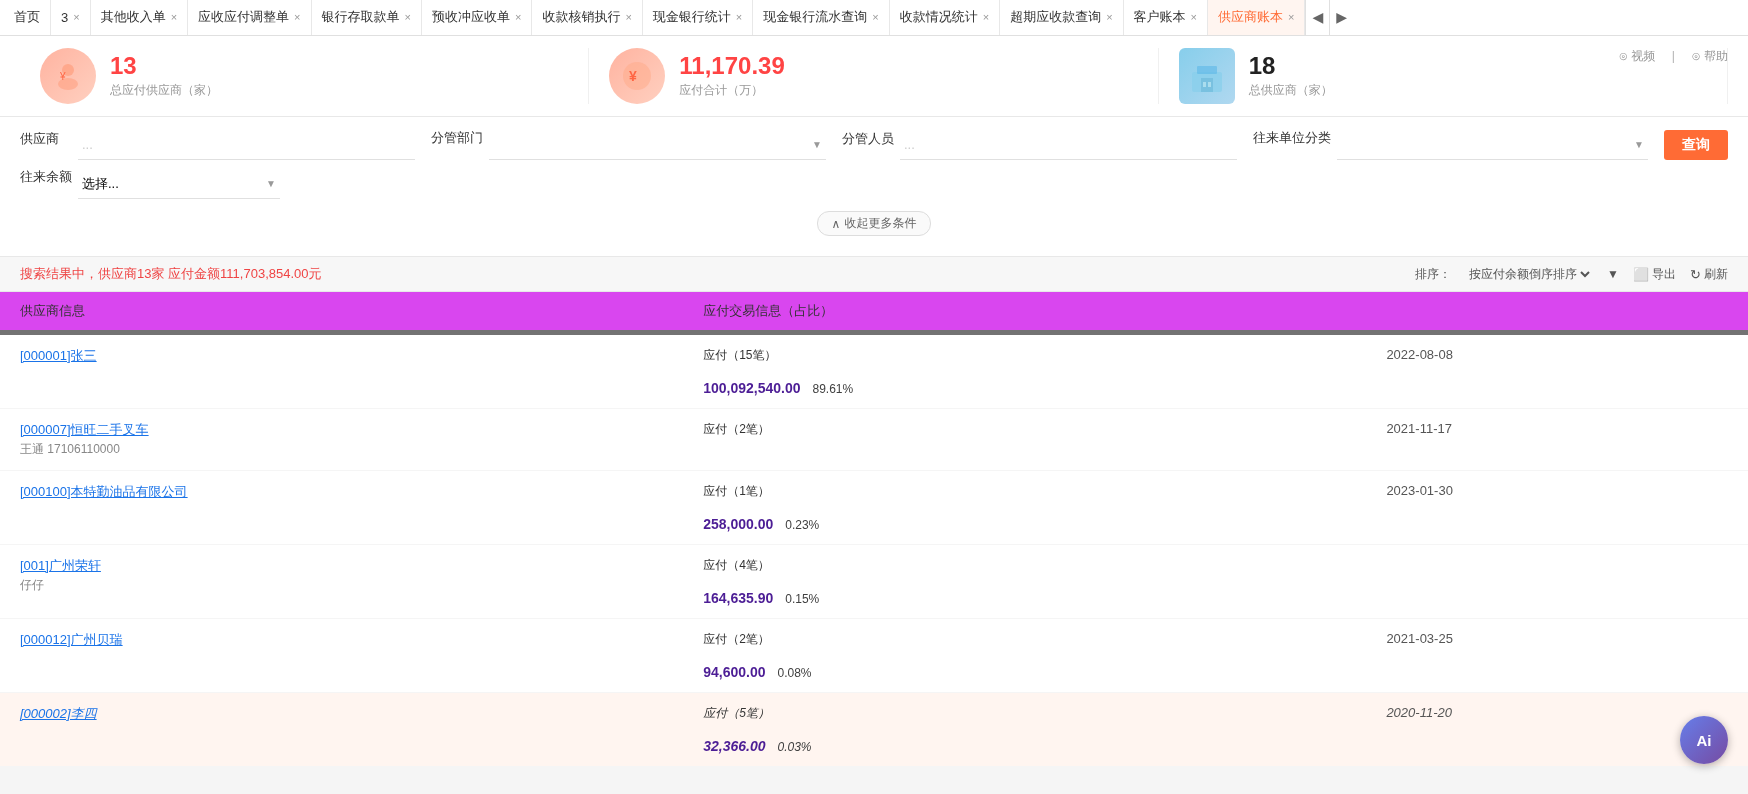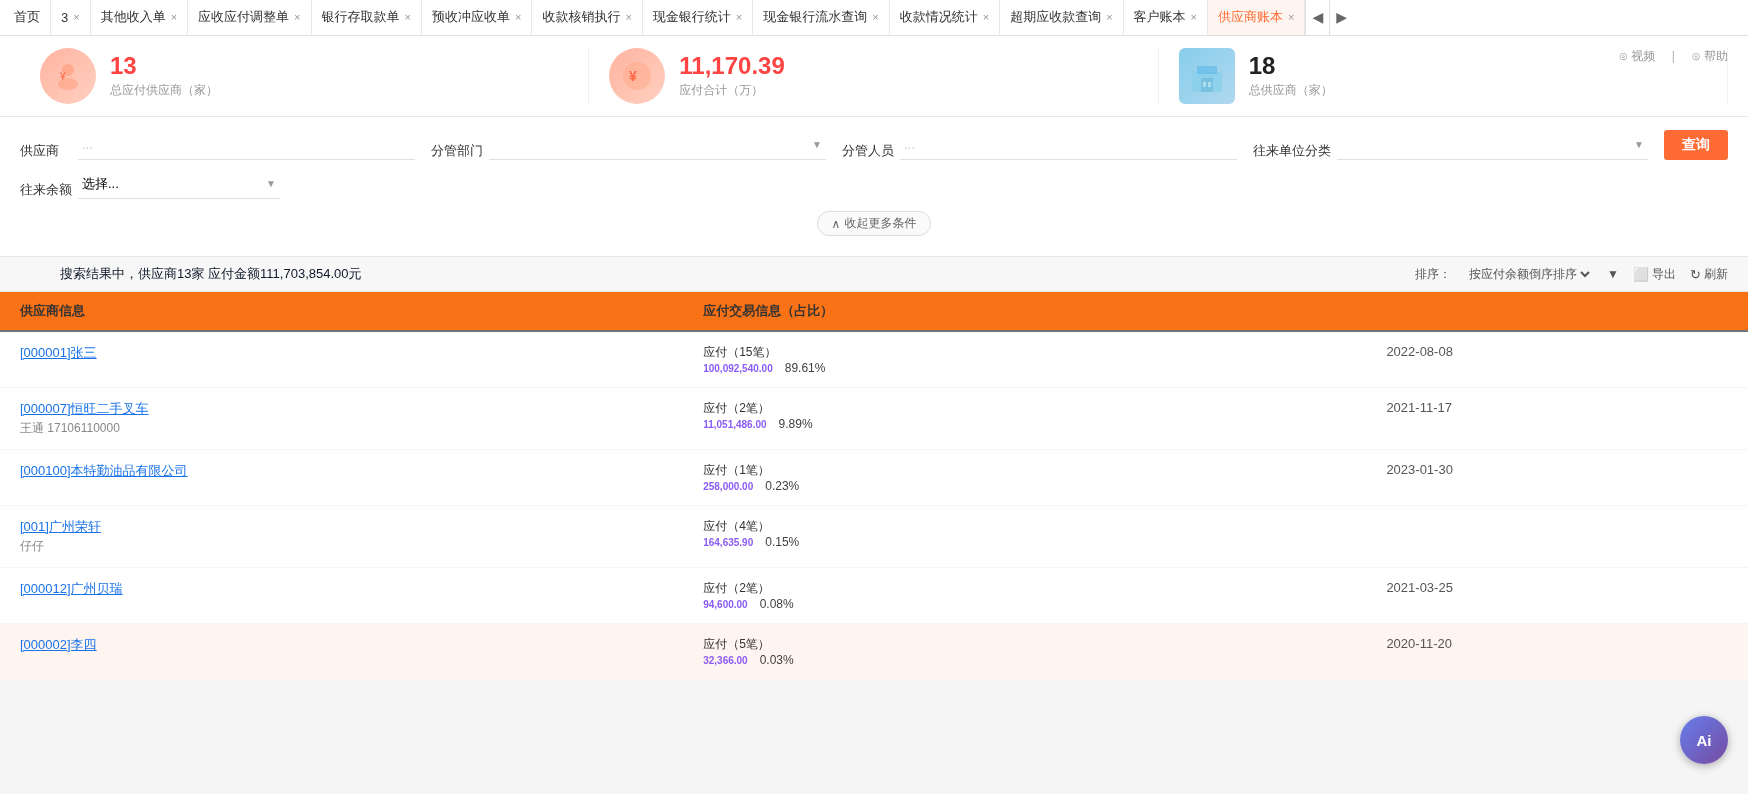--- a/index.html
+++ b/index.html
@@ -80,21 +80,21 @@
     }
     .filter-row {
       display: flex;
       align-items: center;
       gap: 16px;
       margin-bottom: 8px;
     }
     .filter-row:last-child { margin-bottom: 0; }
     .filter-item {
       display: flex;
-      align-items: flex-end;
+      align-items: flex-start;
       gap: 6px;
       flex: 1;
     }
     .filter-label {
       font-size: 13px;
       color: #333;
       white-space: nowrap;
       min-width: 52px;
     }
     .filter-input {
@@ -165,21 +165,21 @@
 
     
     .results-bar {
       background: #f7f7f7;
       padding: 8px 20px;
       display: flex;
       align-items: center;
       justify-content: space-between;
       border-bottom: 1px solid #e8e8e8;
     }
-    .results-info { font-size: 13px; color: #0f172a; margin-left: 40px; }
+    .results-info { font-size: 13px; color: #ef4444; }
     .results-actions {
       display: flex;
       align-items: center;
       gap: 14px;
       font-size: 12px;
       color: #555;
     }
     .sort-select {
       border: none;
       background: transparent;
@@ -199,44 +199,44 @@
 
     
     .data-table {
       background: #fff;
       margin: 0;
     }
     .table-header {
       display: grid;
       grid-template-columns: 2fr 2fr 1fr;
       padding: 10px 20px;
-      background: #f97316;
-      border-bottom: 2px solid #737373;
+      background: #d946ef;
+      border-bottom: 5px solid #737373;
       font-size: 13px;
       color: #333;
-      font-weight: bold;
+      font-weight: normal;
     }
     .table-row {
       display: grid;
       grid-template-columns: 2fr 2fr 1fr;
       padding: 12px 20px;
       border-bottom: 1px solid #f5f5f5;
       background: #fff;
       align-items: start;
     }
-    .table-row.highlighted { background: #fff5f0; }
+    .table-row.highlighted { background: #fff5f0; font-style: italic; }
     .supplier-link {
       color: #1a73e8;
       text-decoration: underline;
       cursor: pointer;
       font-size: 13px;
     }
     .supplier-sub { font-size: 12px; color: #888; margin-top: 2px; }
     .payable-label { font-size: 12px; color: #333; }
-    .payable-amount { color: #8b5cf6; font-size: 10px; font-weight: bold; margin-top: 2px; cursor: pointer; }
+    .payable-amount { color: #4c1d95; font-size: 14px; font-weight: bold; margin-top: 16px; cursor: pointer; }
     .payable-percent { font-size: 12px; color: #404040; margin-left: 12px; }
     .payable-cell { display: flex; align-items: baseline; gap: 0; flex-wrap: wrap; }
     .last-pay { font-size: 13px; color: #555; }
 
     
     ::-webkit-scrollbar { width: 6px; height: 6px; }
     ::-webkit-scrollbar-track { background: #f1f1f1; }
     ::-webkit-scrollbar-thumb { background: #ccc; border-radius: 3px; }
 
     .main-content { overflow-y: auto; max-height: calc(100vh - 36px); }
@@ -468,24 +468,20 @@
       <div class="last-pay">2022-08-08</div>
     </div>
 
     <div class="table-row">
       <div>
         <div class="supplier-link">[000007]恒旺二手叉车</div>
         <div class="supplier-sub">王通  17106110000</div>
       </div>
       <div>
         <div class="payable-label">应付（2笔）</div>
-        <div class="payable-cell">
-          <span class="payable-amount">11,051,486.00</span>
-          <span class="payable-percent">9.89%</span>
-        </div>
       </div>
       <div class="last-pay">2021-11-17</div>
     </div>
 
     <div class="table-row">
       <div>
         <div class="supplier-link">[000100]本特勤油品有限公司</div>
       </div>
       <div>
         <div class="payable-label">应付（1笔）</div>

